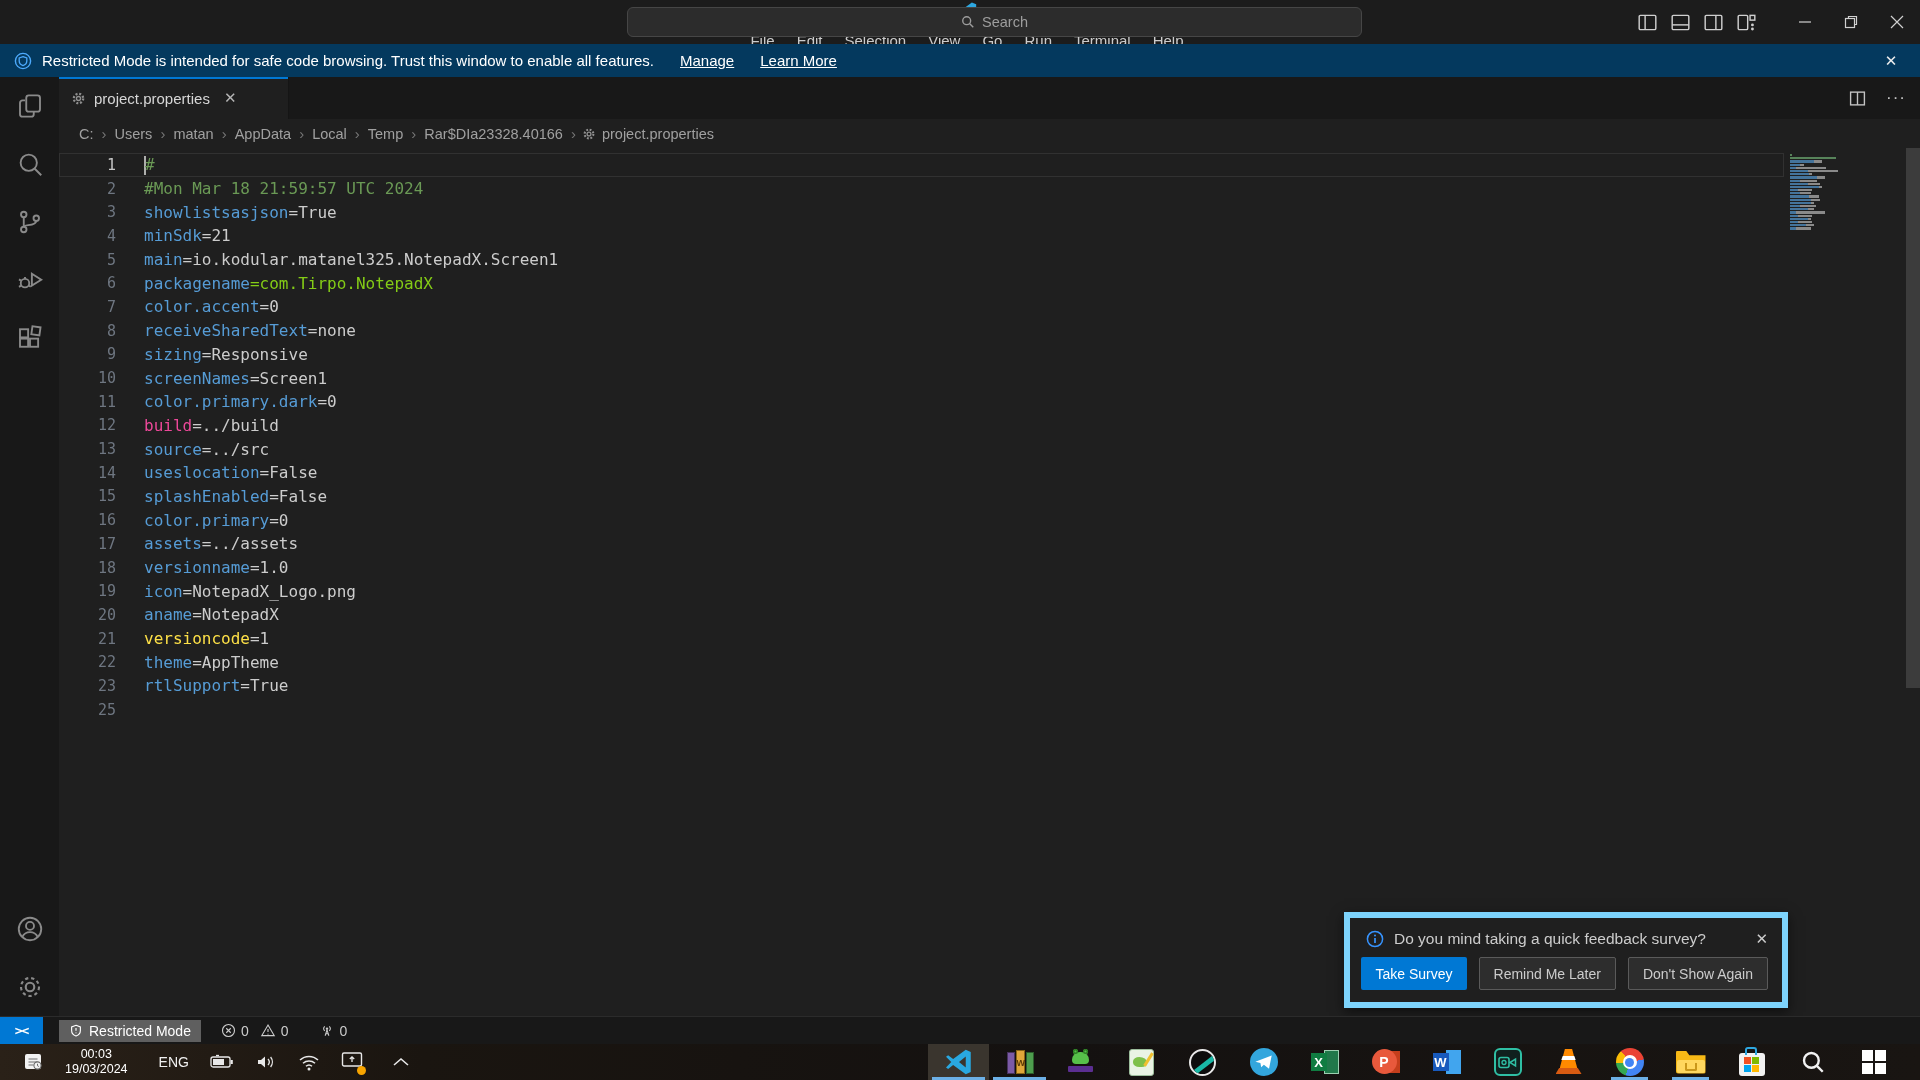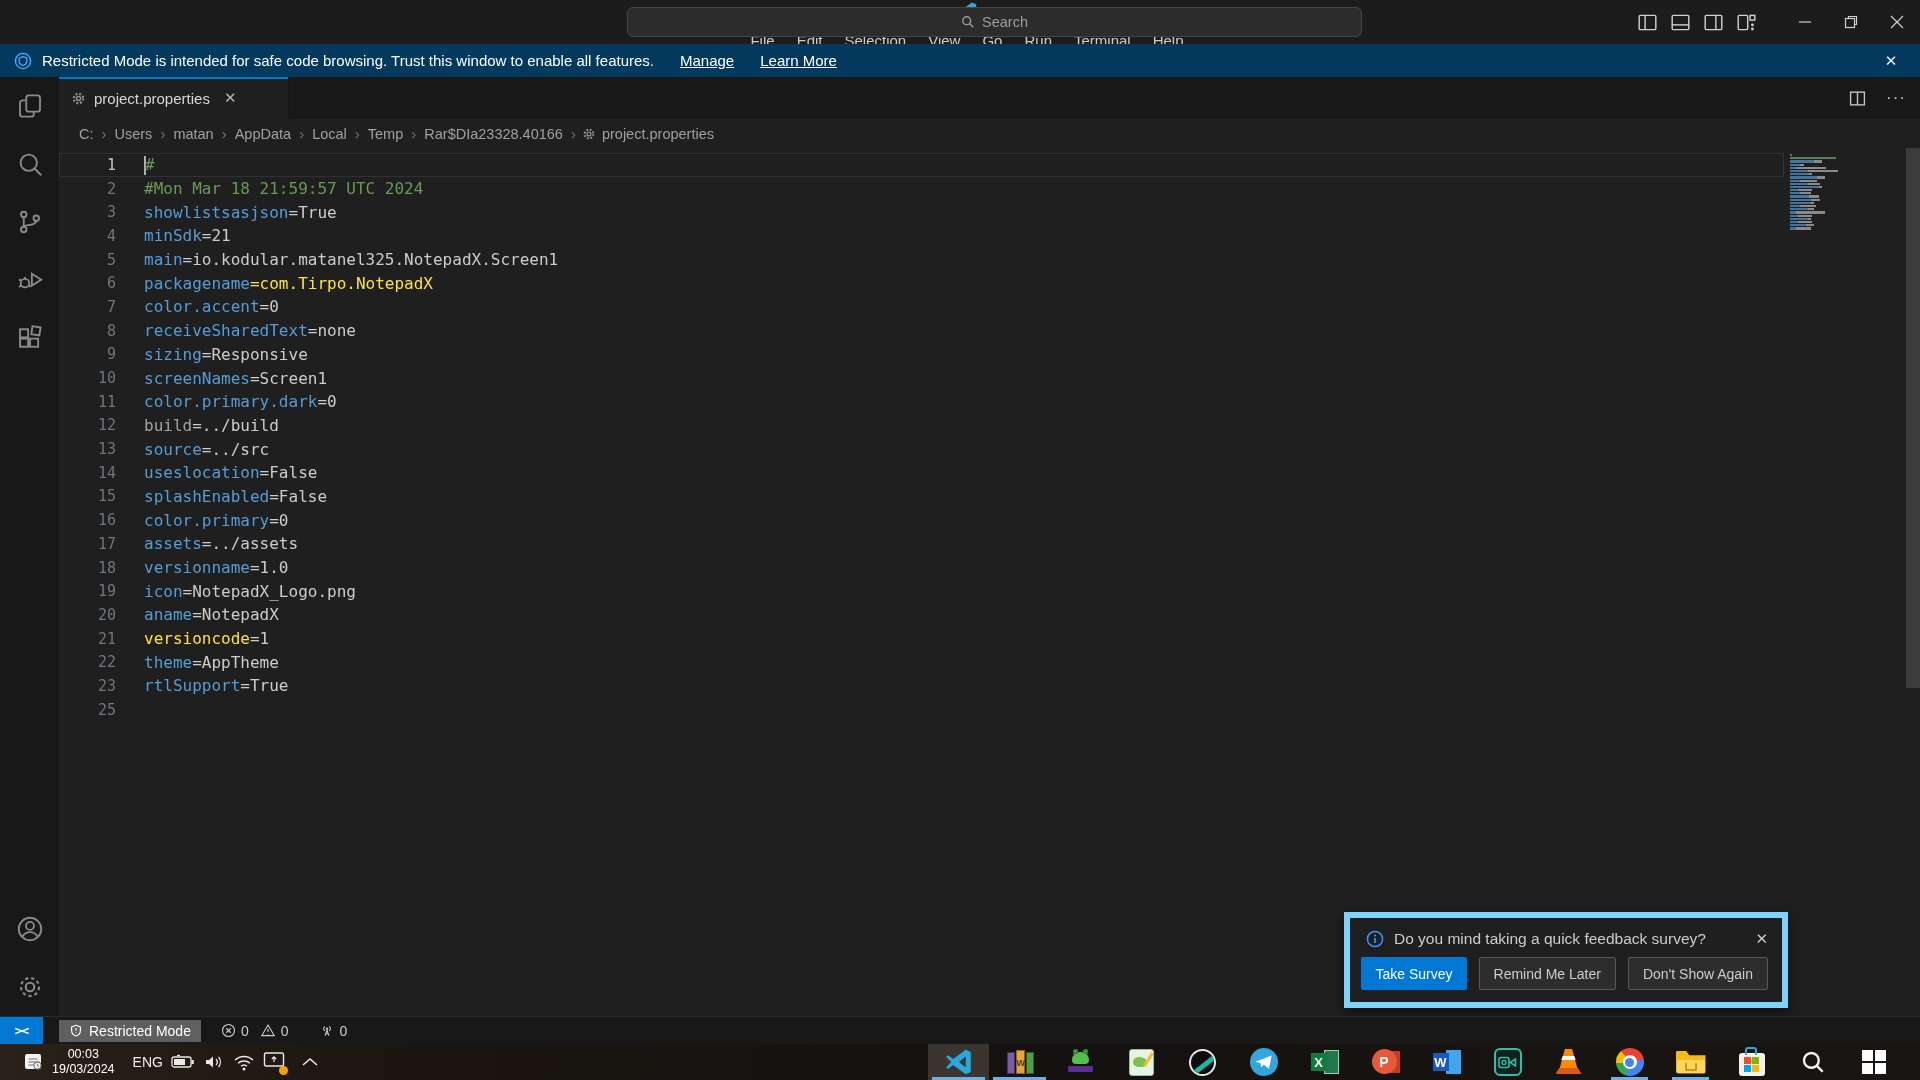--- a/index.html
+++ b/index.html
@@ -73,21 +73,21 @@
   .toast { position:absolute; left:1344px; top:912px; width:444px; height:96px; background:#1f1f1f; border:6px solid #7dd3fc; box-shadow:0 4px 12px rgba(0,0,0,.55); }
   .toast-head { display:flex; align-items:center; padding:12px 14px 0 16px; color:#cccccc; font-size:15.5px; gap:10px; }
   .toast-close { margin-left:auto; color:#cccccc; font-size:15px; }
   .toast-btns { position:absolute; right:14px; bottom:12px; display:flex; gap:12px; }
   .btn { height:33px; padding:0 14px; font-size:14px; display:flex; align-items:center; border-radius:2px; }
   .btn-primary { background:#0078d4; color:#ffffff; }
   .btn-secondary { background:#2d2d2d; color:#cccccc; border:1px solid #5a5a5a; }
 
   
   .taskbar { position:absolute; left:0; top:1044px; width:1920px; height:36px; background:linear-gradient(90deg,#2a2118 0%, #1a1510 22%, #141110 55%, #191512 100%); display:flex; align-items:center; }
-  .tray { display:flex; align-items:center; gap:8px; margin-left:22px; color:#f0f0f0; }
+  .tray { display:flex; align-items:center; gap:21px; margin-left:22px; color:#f0f0f0; }
   .tray-clock { text-align:center; font-size:12.5px; line-height:15px; color:#ffffff; }
   .tray-lang { font-size:14px; margin-left:10px; }
   .apps { position:absolute; left:928px; top:0; height:36px; display:flex; }
   .app-slot { position:relative; width:61px; height:36px; display:flex; align-items:center; justify-content:center; }
   .app-slot.active { background:#3a352e; }
   .underline { position:absolute; bottom:0; height:3px; background:#6cb0e6; }
   .underline.wide { left:4px; right:4px; }
   .underline.small { left:12px; right:12px; }
 </style>
 </head>
@@ -288,21 +288,21 @@
         <div class="code-line">
           <div class="ln">4</div>
           <div class="code"><span style="color: rgb(86, 156, 214);">minSdk</span><span style="color: rgb(204, 204, 204);">=21</span></div>
         </div>
         <div class="code-line">
           <div class="ln">5</div>
           <div class="code"><span style="color: rgb(86, 156, 214);">main</span><span style="color: rgb(204, 204, 204);">=io.kodular.matanel325.NotepadX.Screen1</span></div>
         </div>
         <div class="code-line">
           <div class="ln">6</div>
-          <div class="code"><span style="color: rgb(86, 156, 214);">packagename</span><span style="color: #fde047;">=com.Tirpo.NotepadX</span></div>
+          <div class="code"><span style="color: rgb(86, 156, 214);">packagename</span><span style="color: #84cc16;">=com.Tirpo.NotepadX</span></div>
         </div>
         <div class="code-line">
           <div class="ln">7</div>
           <div class="code"><span style="color: rgb(86, 156, 214);">color.accent</span><span style="color: rgb(204, 204, 204);">=0</span></div>
         </div>
         <div class="code-line">
           <div class="ln">8</div>
           <div class="code"><span style="color: rgb(86, 156, 214);">receiveSharedText</span><span style="color: rgb(204, 204, 204);">=none</span></div>
         </div>
         <div class="code-line">
@@ -312,21 +312,21 @@
         <div class="code-line">
           <div class="ln">10</div>
           <div class="code"><span style="color: rgb(86, 156, 214);">screenNames</span><span style="color: rgb(204, 204, 204);">=Screen1</span></div>
         </div>
         <div class="code-line">
           <div class="ln">11</div>
           <div class="code"><span style="color: rgb(86, 156, 214);">color.primary.dark</span><span style="color: rgb(204, 204, 204);">=0</span></div>
         </div>
         <div class="code-line">
           <div class="ln">12</div>
-          <div class="code"><span style="color: #a3a3a3;">build</span><span style="color: rgb(204, 204, 204);">=../build</span></div>
+          <div class="code"><span style="color: #ec4899;">build</span><span style="color: rgb(204, 204, 204);">=../build</span></div>
         </div>
         <div class="code-line">
           <div class="ln">13</div>
           <div class="code"><span style="color: rgb(86, 156, 214);">source</span><span style="color: rgb(204, 204, 204);">=../src</span></div>
         </div>
         <div class="code-line">
           <div class="ln">14</div>
           <div class="code"><span style="color: rgb(86, 156, 214);">useslocation</span><span style="color: rgb(204, 204, 204);">=False</span></div>
         </div>
         <div class="code-line">

